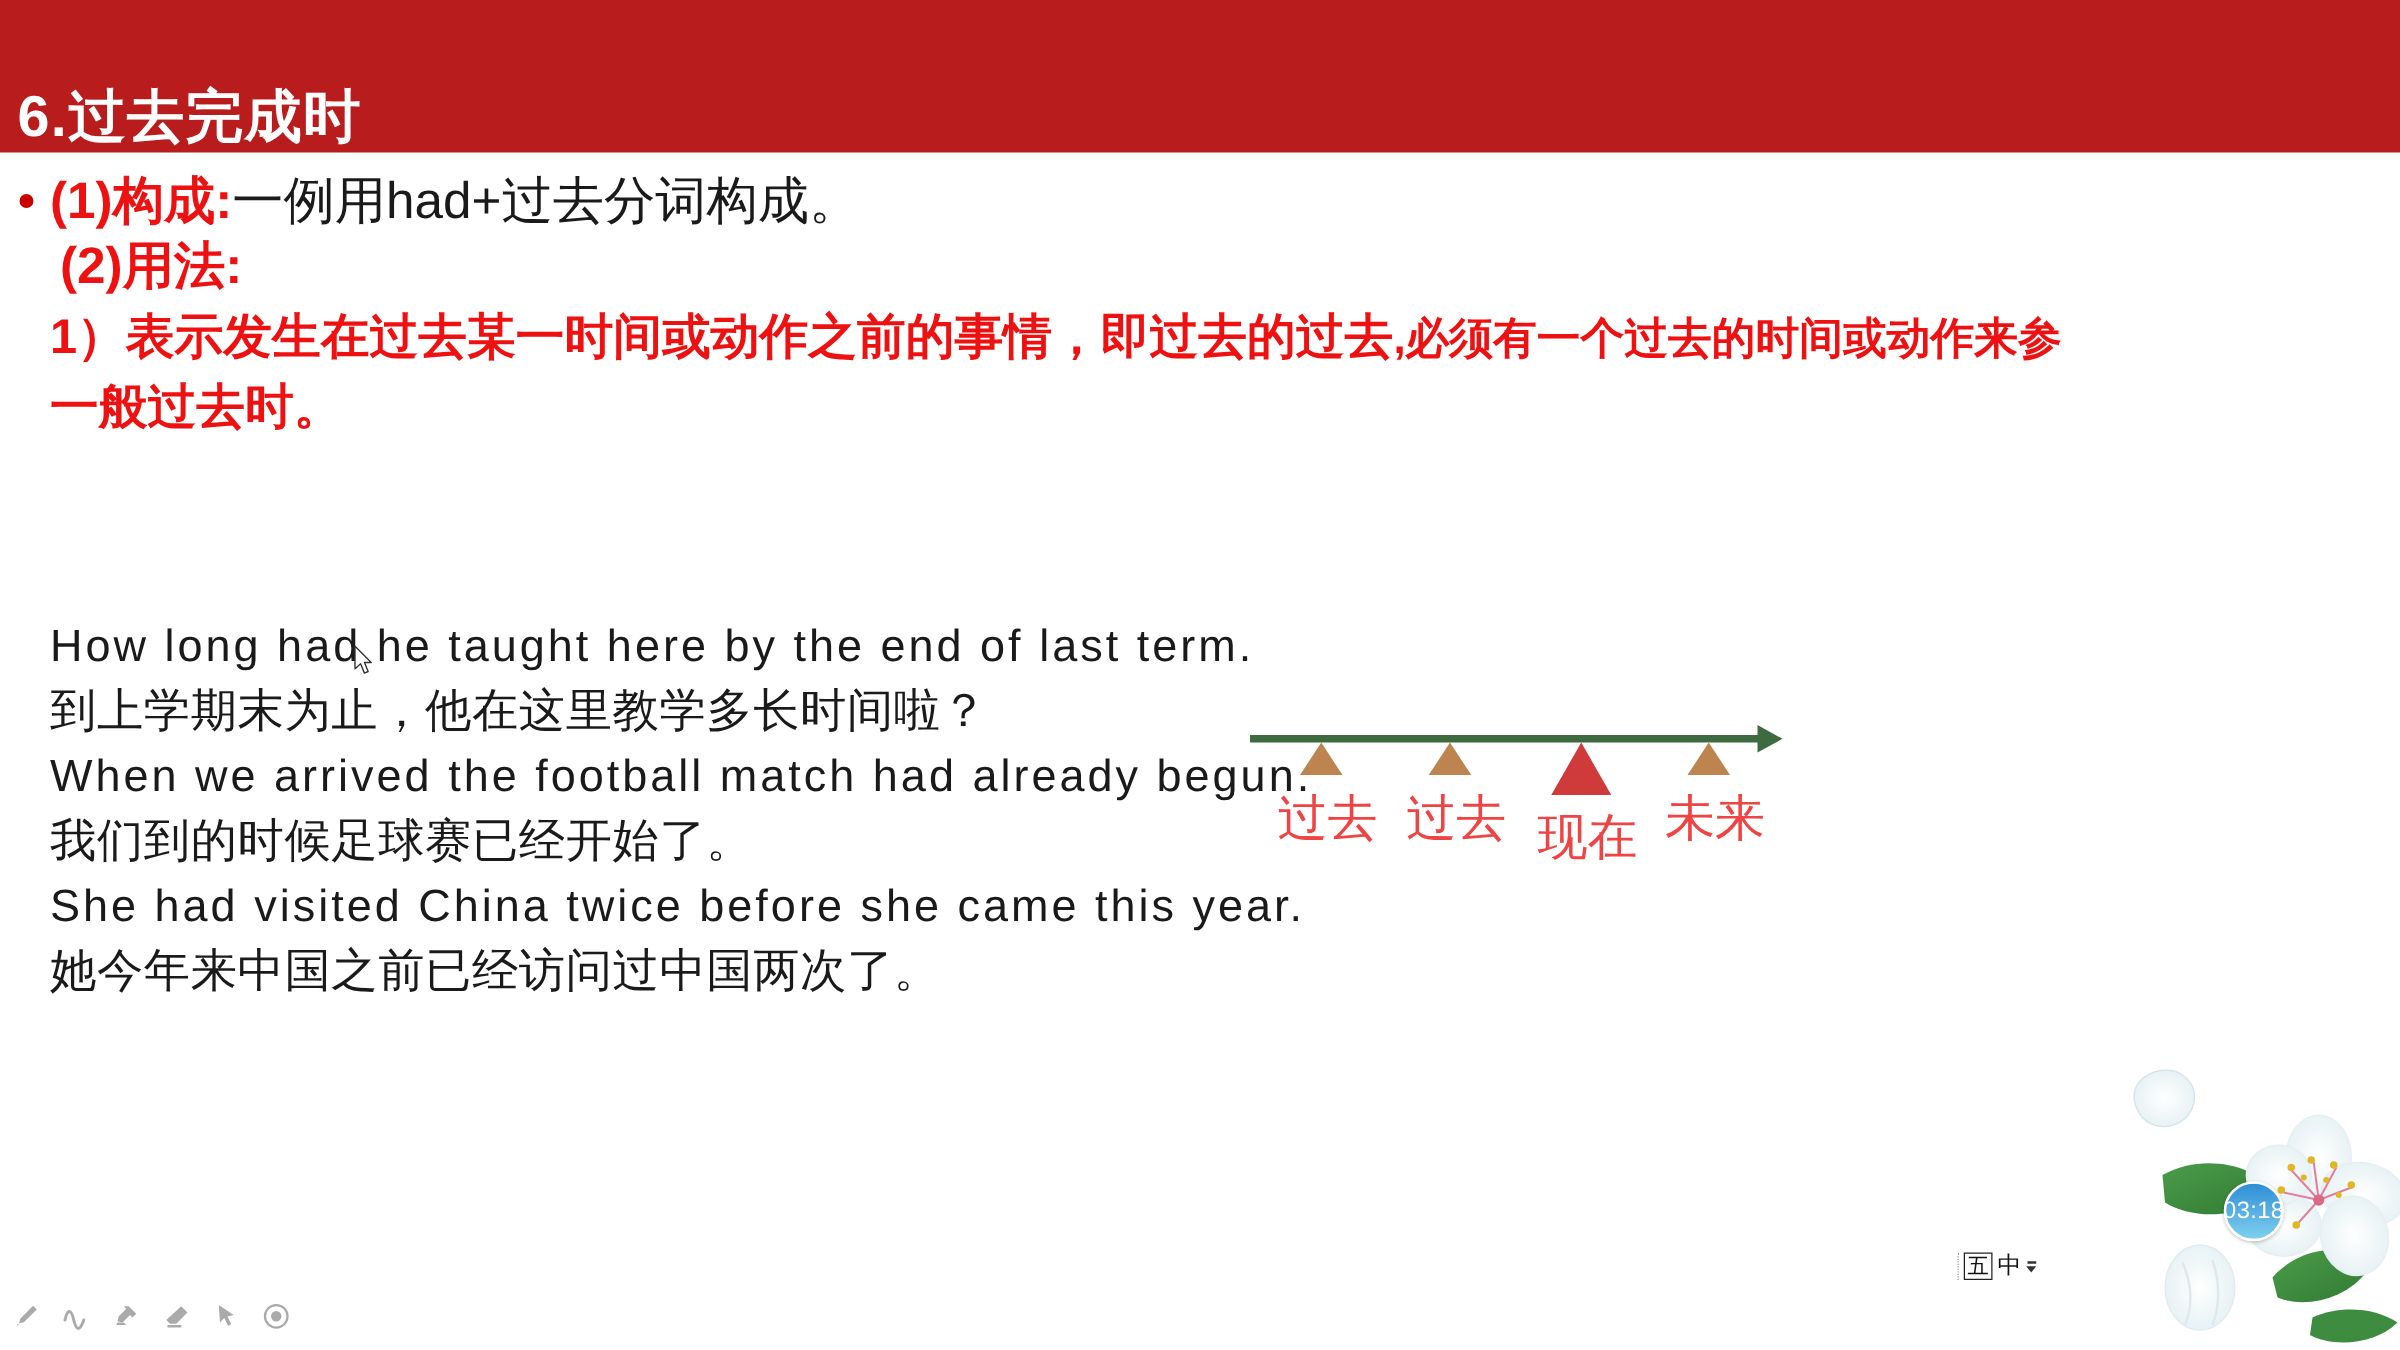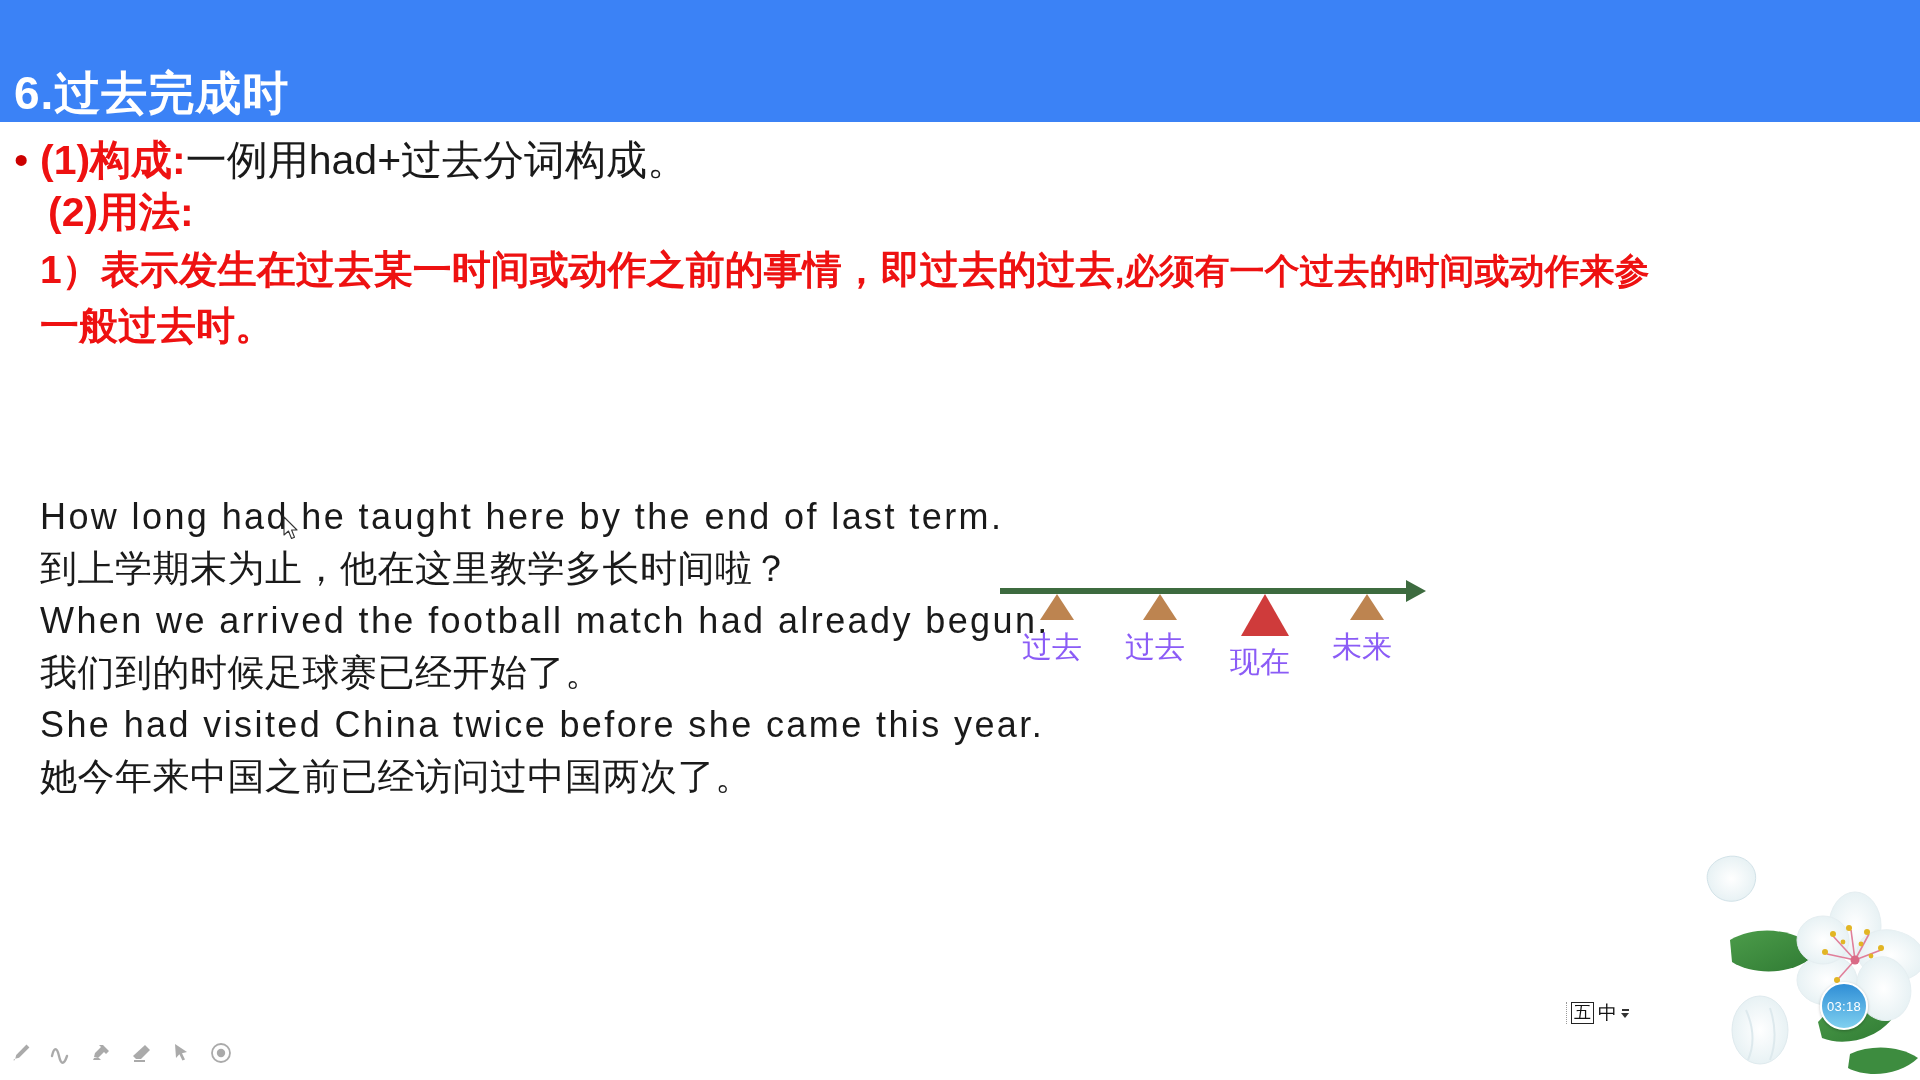--- a/index.html
+++ b/index.html
@@ -13,21 +13,21 @@
     position:relative;
     width:1920px; height:1080px;
     background:#ffffff;
     overflow:hidden;
   }
 
   
   #header-banner {
     position:absolute; left:0; top:0;
     width:1920px; height:122px;
-    background:#3b82f6;
+    background:#b91c1c;
     text-decoration:underline;
   }
   #header-title {
     position:absolute;
     left:14px; bottom:6px;
     font-size:46px;
     font-weight:bold;
     color:#ffffff;
     letter-spacing:1px;
     white-space:nowrap;
@@ -121,22 +121,22 @@
     border-right:17px solid transparent;
     border-bottom:26px solid #bd8450;
   }
   .tl-tri.big {
     border-left:24px solid transparent;
     border-right:24px solid transparent;
     border-bottom:42px solid #cf3b3b;
   }
   .tl-label {
     position:absolute;
-    font-size:30px;
-    color:#8b5cf6;
+    font-size:40px;
+    color:#ef4444;
     white-space:nowrap;
   }
 
   
   #ink-toolbar {
     position:absolute;
     left:8px; bottom:14px;
     display:flex;
     align-items:center;
     gap:14px;
@@ -181,31 +181,30 @@
 
   
   #flower-deco {
     position:absolute;
     right:0; bottom:0;
     width:220px; height:240px;
     pointer-events:none;
   }
   #timer-badge {
     position:absolute;
-    left:1779px; top:982px;
+    left:1779px; top:945px;
     width:48px; height:48px;
     border-radius:50%;
     background:linear-gradient(#2f8ed6,#7fd0ef);
     border:2px solid #ffffff;
     display:flex; align-items:center; justify-content:center;
     color:#ffffff;
-    font-size:13px;
+    font-size:19px;
     letter-spacing:0.3px;
     box-shadow:0 1px 3px rgba(0,0,0,0.25);
-    margin-left:41px;
   }
 
   
   #mouse-cursor {
     position:absolute;
     left:283px; top:516px;
     width:18px; height:26px;
   }
 </style>
 </head>

